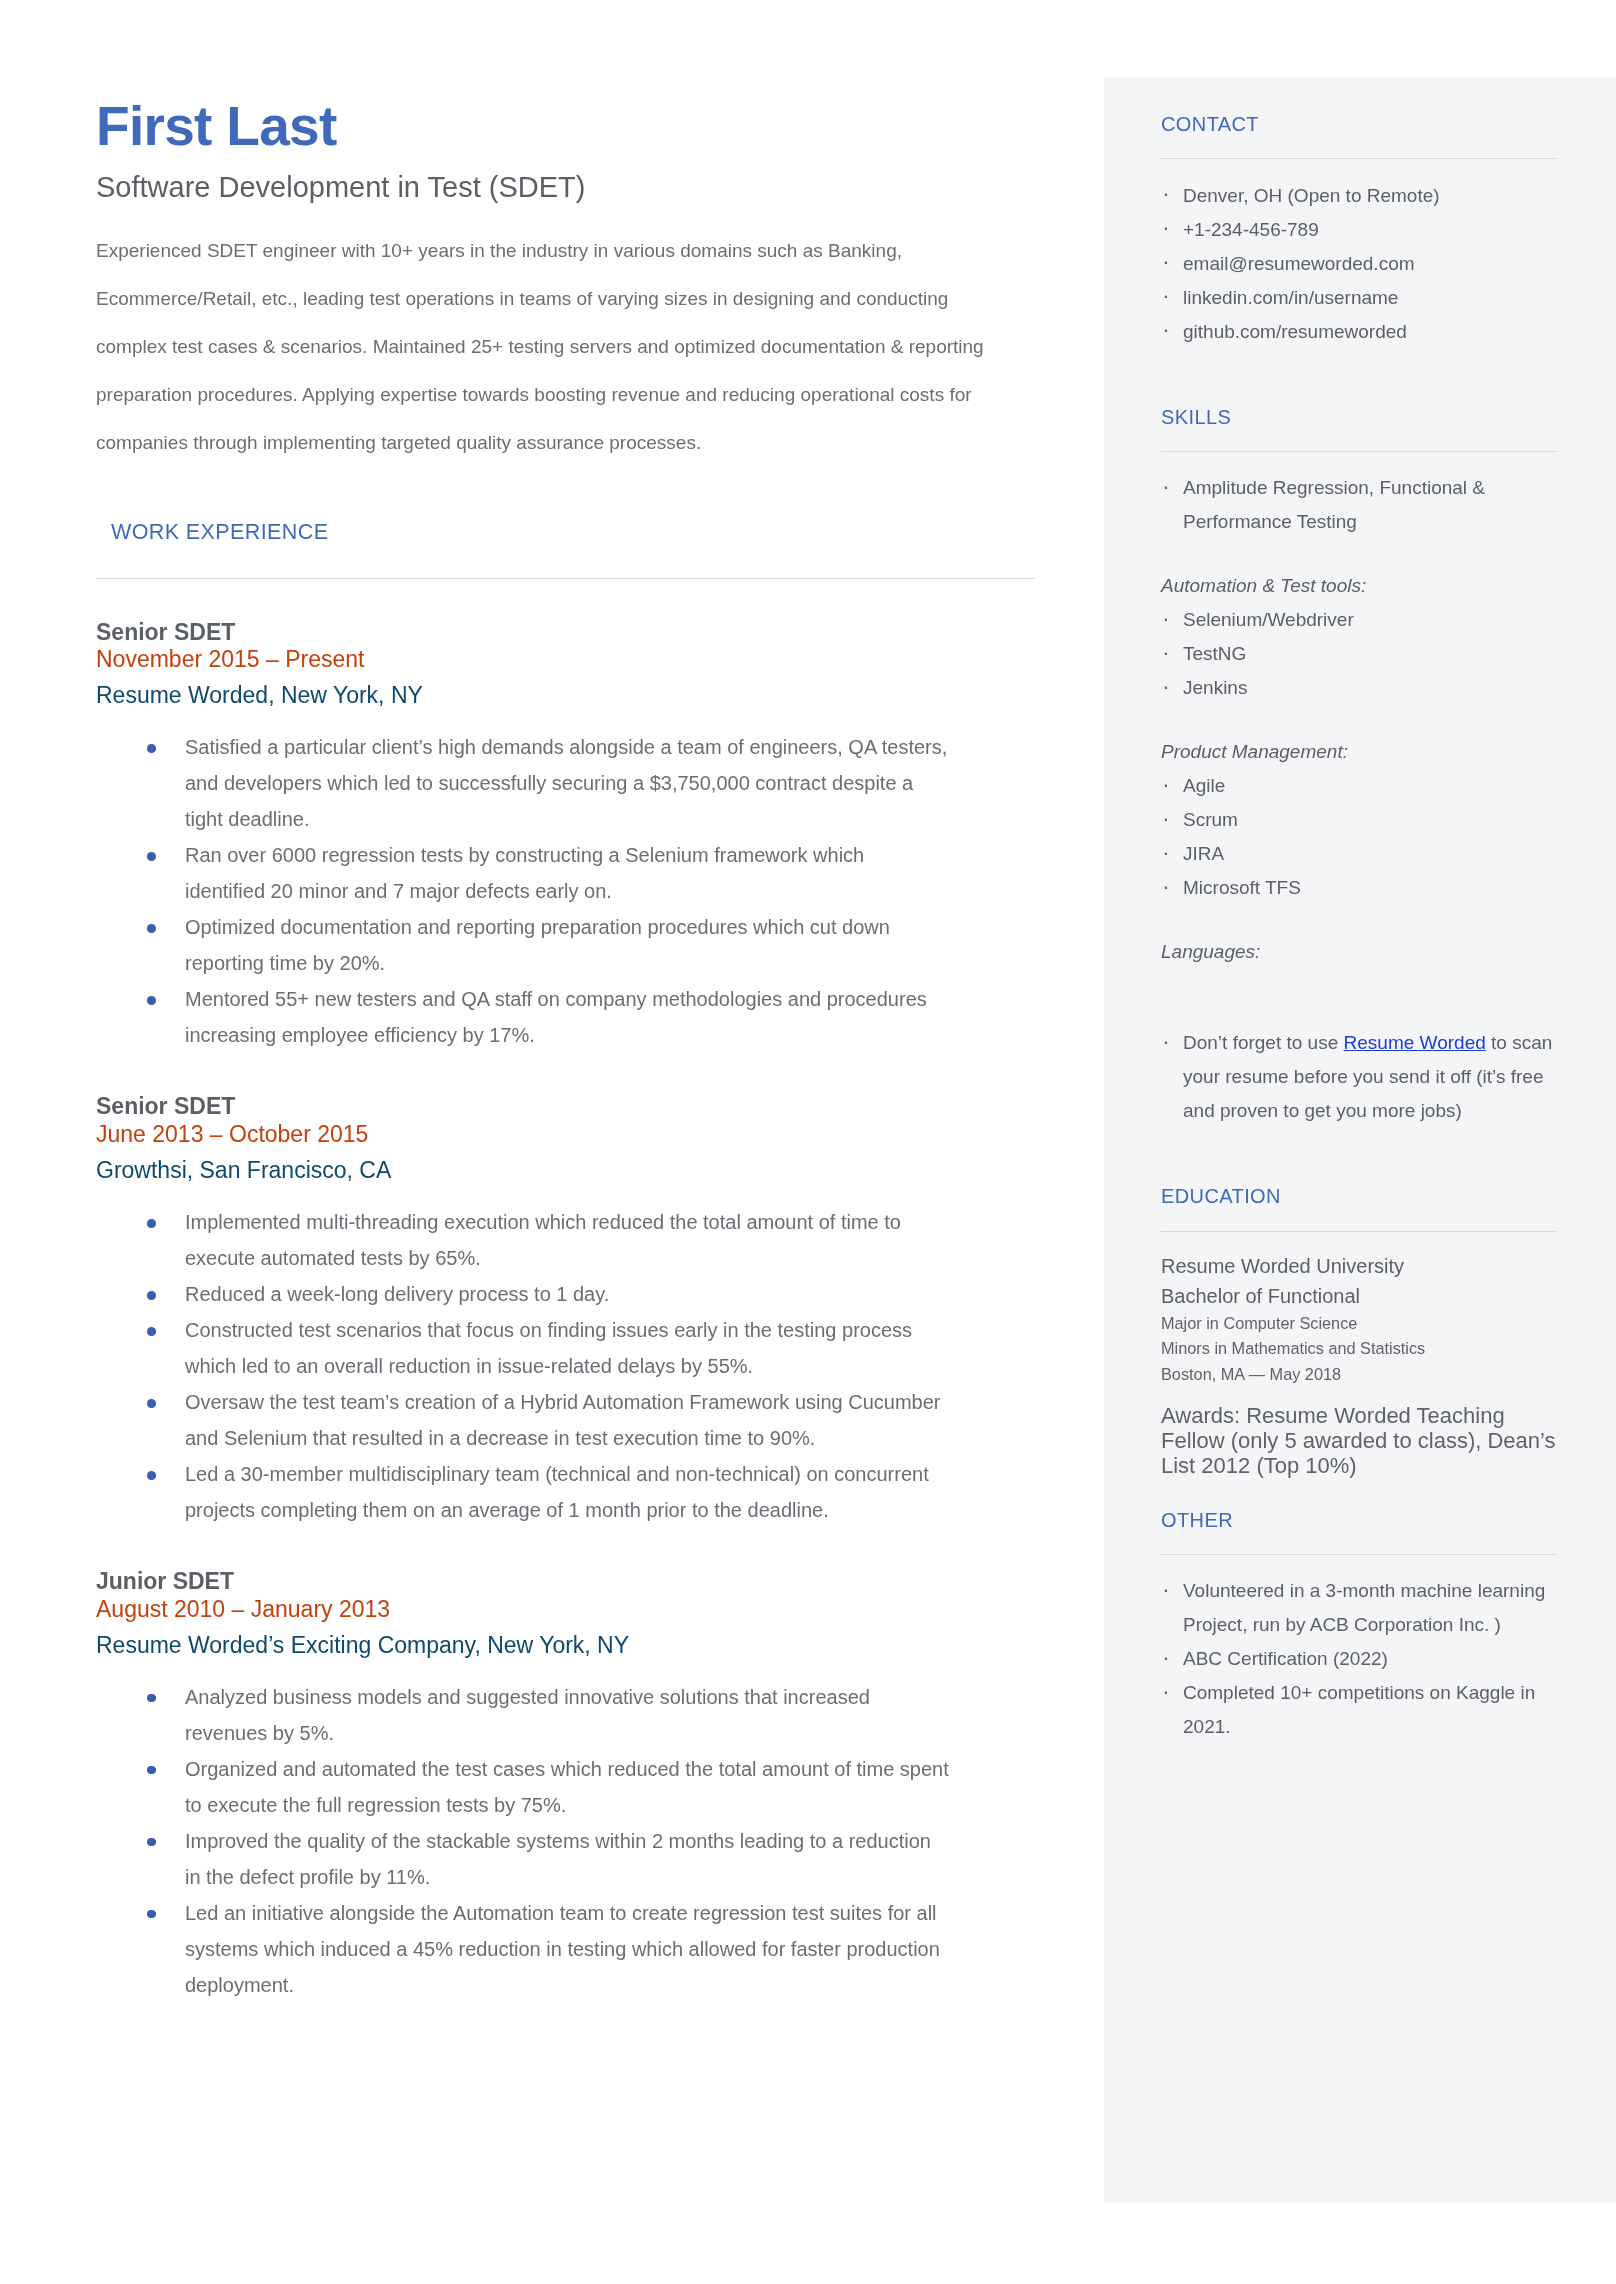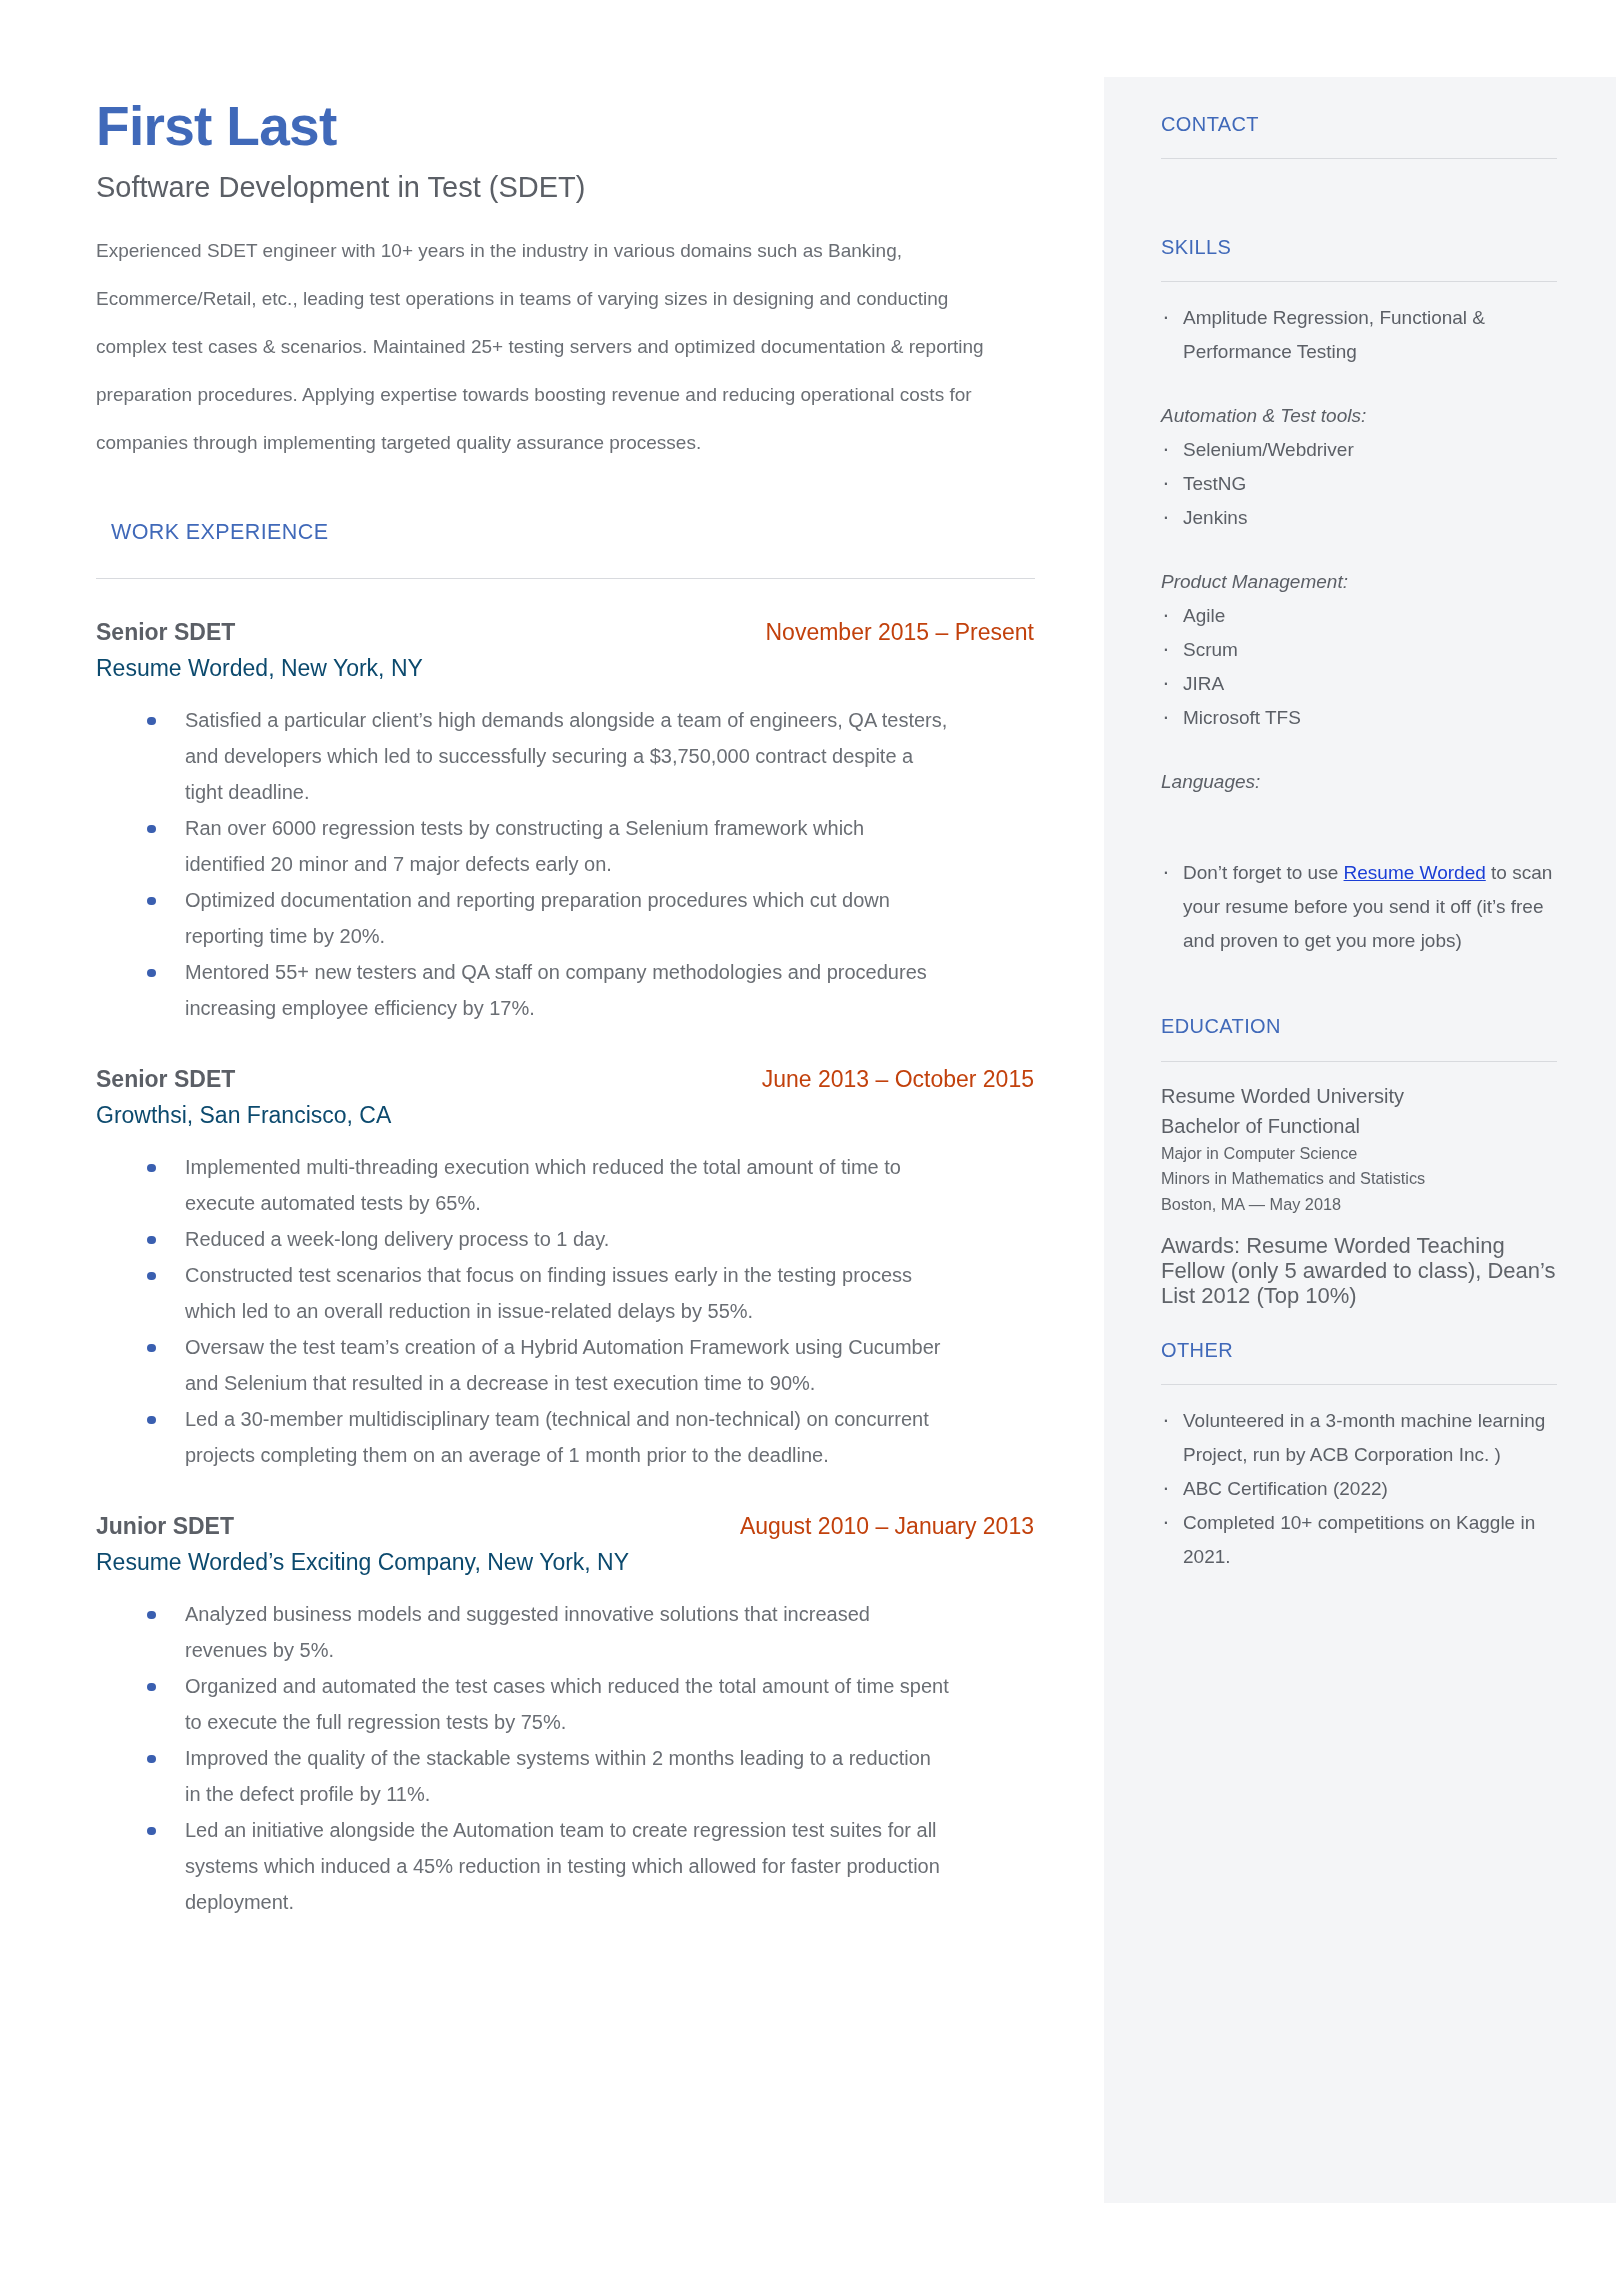--- a/index.html
+++ b/index.html
@@ -151,20 +151,21 @@
     margin-top: 33px;
     width: 939px;
   }
 
   .job { margin-top: 40px; }
   .job-row {
     display: flex;
     align-items: flex-start;
     justify-content: space-between;
     width: 938px;
+    flex-direction: column;
   }
   .job-title {
     color: #5b5f66;
     font-size: 23px;
     font-weight: bold;
     line-height: 1.2;
   }
   .job-date {
     color: #c2410c;
     font-size: 23px;
@@ -262,20 +263,27 @@
       </ul>
     </div>
 
   </div>
 
   <aside class="sidebar">
 
     <h2 class="side-h">CONTACT</h2>
     <div class="side-rule"></div>
     <div class="gap-s"></div>
+    <ul class="side-list">
+      <li class="side-li">Denver, OH (Open to Remote)</li>
+      <li class="side-li">+1-234-456-789</li>
+      <li class="side-li">email@resumeworded.com</li>
+      <li class="side-li">linkedin.com/in/username</li>
+      <li class="side-li">github.com/resumeworded</li>
+    </ul>
 
     <div class="gap-l"></div>
 
     <h2 class="side-h">SKILLS</h2>
     <div class="side-rule"></div>
     <div class="gap-s"></div>
 
     <ul class="side-list">
       <li class="side-li">Amplitude Regression, Functional &amp; Performance Testing</li>
     </ul>

